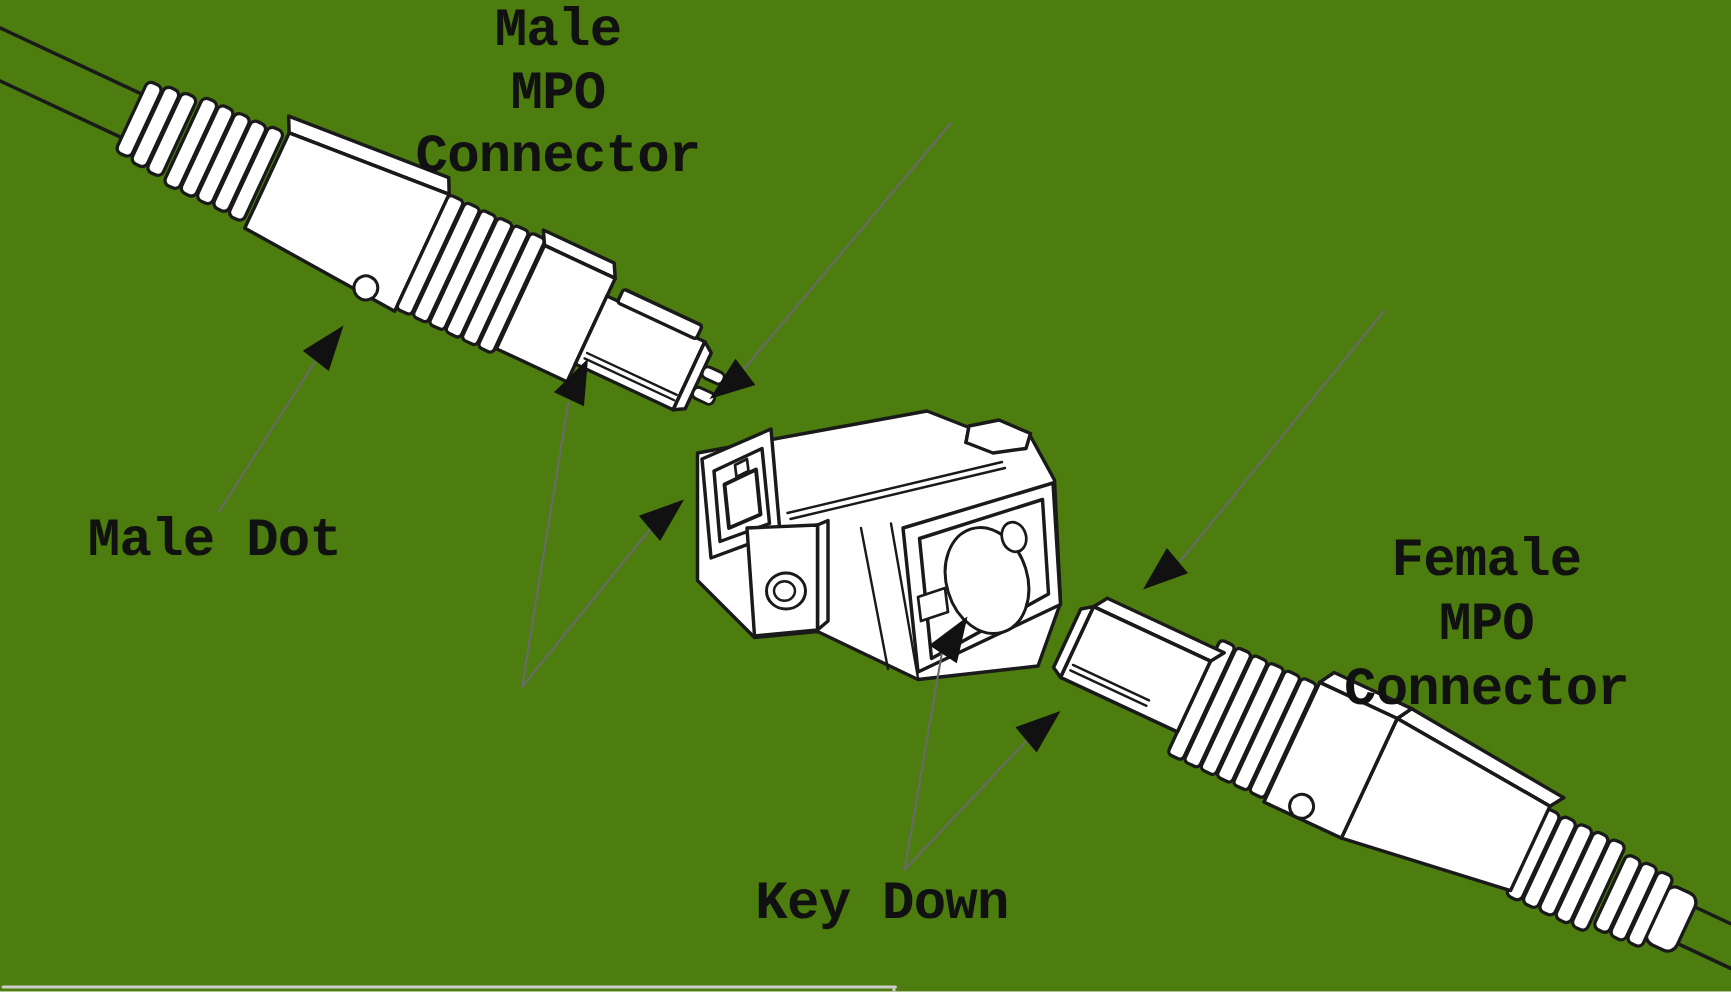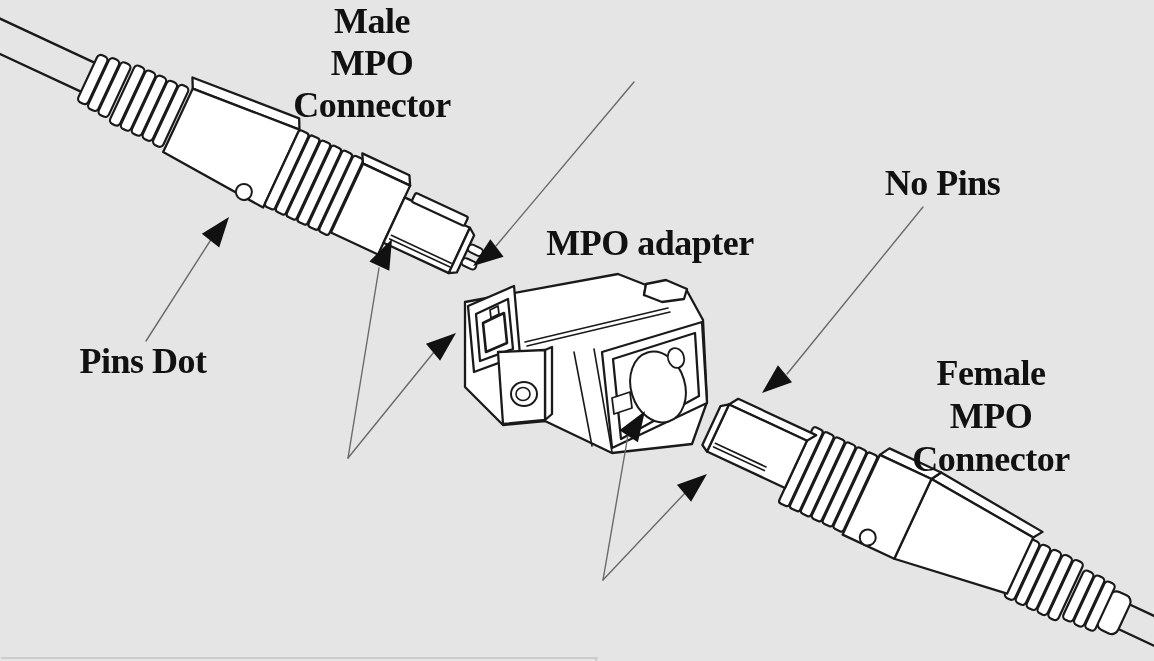--- a/index.html
+++ b/index.html
@@ -1,17 +1,17 @@
 <!DOCTYPE html>
 <html><head>
 <meta charset="utf-8">
 <style>
   html,body{margin:0;padding:0;background:#ffffff;}
-  #stage{position:relative;width:1154px;height:661px;background:#e5e5e5;overflow:hidden;
-         font-family:Liberation Serif, serif;}
+  #stage{position:relative;width:1154px;height:661px;background:#4d7c0f;overflow:hidden;
+         font-family:Liberation Mono, monospace;}
   #art{position:absolute;left:0;top:0;}
   .lbl{position:absolute;font-weight:700;font-size:36px;line-height:42px;color:#111;
        letter-spacing:-0.5px;white-space:pre-line;text-align:center;user-select:none;}
 </style>
 </head>
 <body>
 
 <div id="stage">
 
 <svg id="art" width="1154" height="661" viewBox="0 0 1154 661">
@@ -150,25 +150,24 @@
 
     <path d="M2,658 H597 M596,658 V661" fill="none" stroke="#cccccc" stroke-width="2"></path>
   </g>
 </svg>
 
   <div class="lbl" style="left:272px;top:0px;width:200px;">Male
 MPO
 Connector</div>
 
 
-  <div class="lbl" style="left:535px;top:222px;width:230px;">MPO adapter</div>
-
-  <div class="lbl" style="left:855px;top:162px;width:175px;">No Pins</div>
-
-  <div class="lbl" style="left:36px;top:340px;width:214px;">Pins Dot</div>
 
 
+  <div class="lbl" style="left:36px;top:340px;width:214px;">Male Dot</div>
+
+
+  <div class="lbl" style="left:484px;top:582px;width:208px;">Key Down</div>
 
   <div class="lbl" style="left:891px;top:352px;width:200px;line-height:43px;">Female
 MPO
 Connector</div>
 
 </div>
 
 </body></html>

